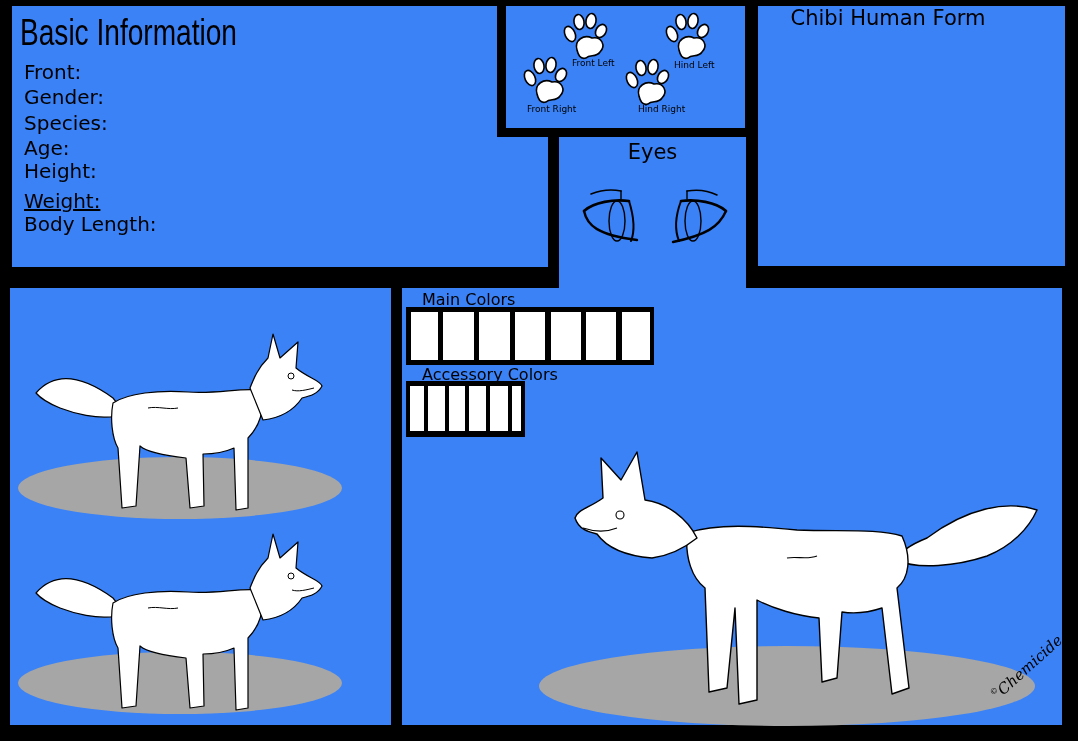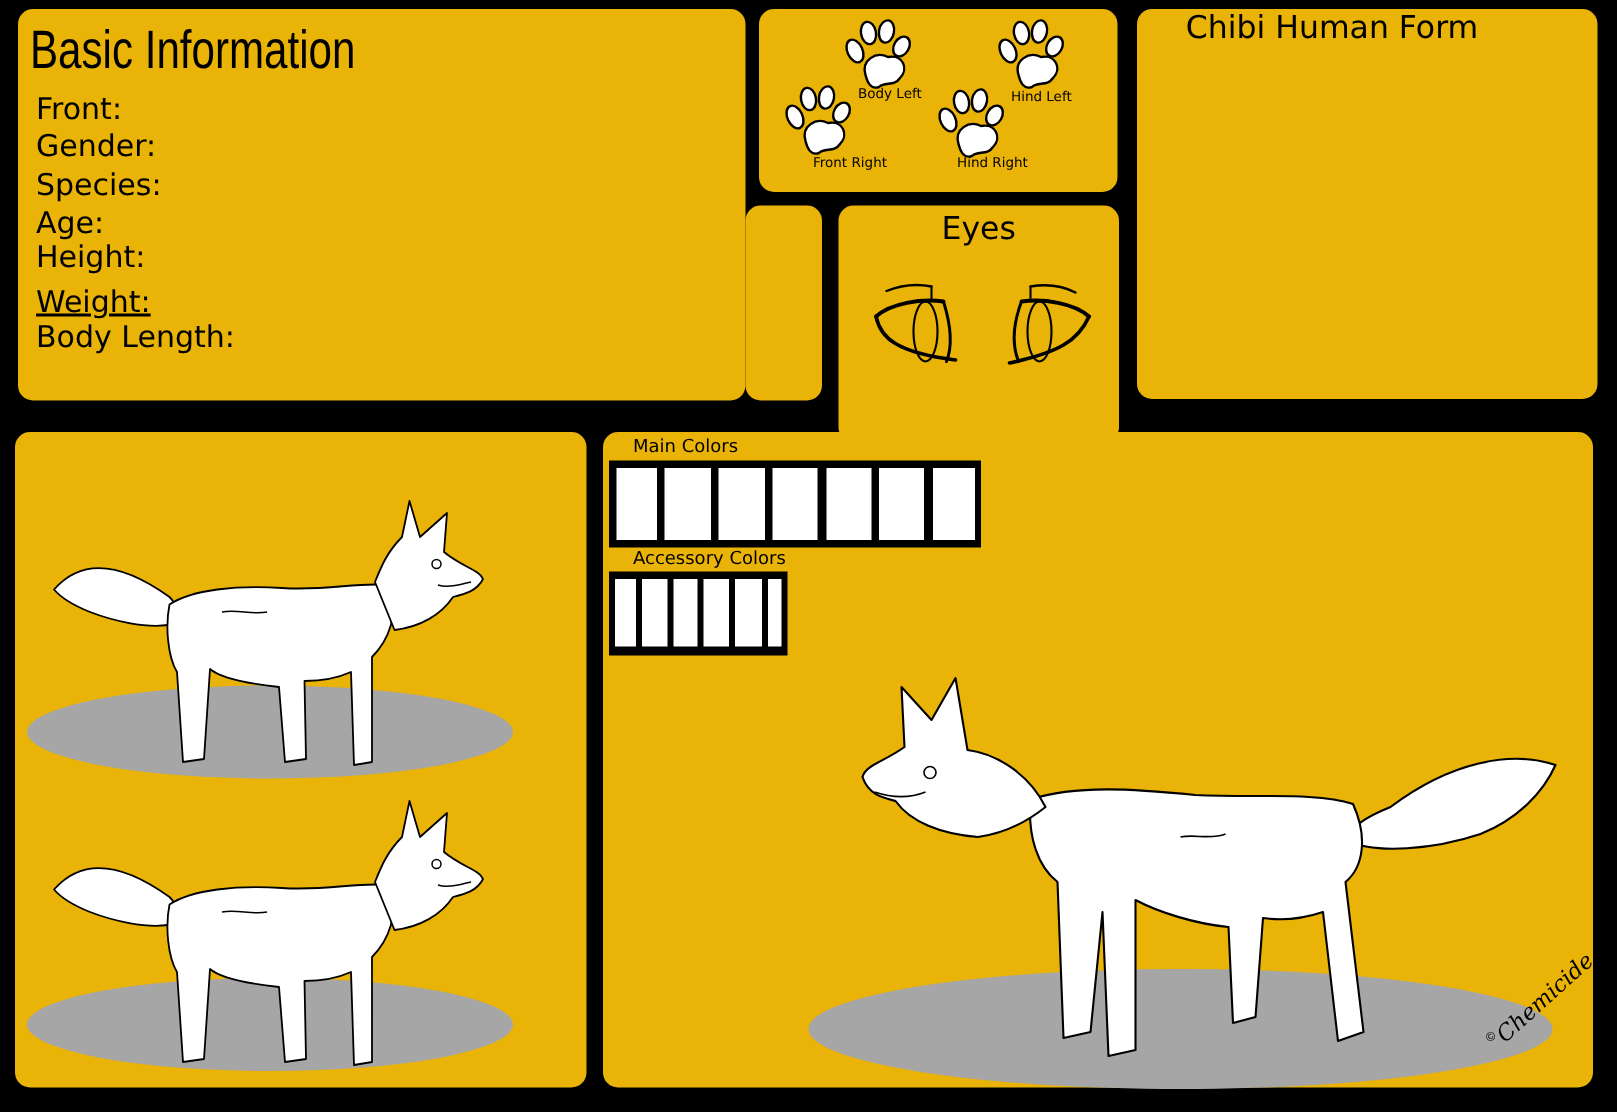--- a/index.html
+++ b/index.html
@@ -1,24 +1,24 @@
 <!DOCTYPE html>
 <html><head>
 <meta charset="utf-8">
 <style>
   html, body { margin:0; padding:0; }
   body { width:1078px; height:741px; background:#000; position:relative; overflow:hidden;
          font-family:"DejaVu Sans", sans-serif; color:#000; }
-  .panel { position:absolute; background:#eab308;border-radius:10px; }
+  .panel { position:absolute; background:#3b82f6; }
   .title-cond { font-family:"Liberation Sans Narrow","Liberation Sans", sans-serif; transform:scaleX(0.78); transform-origin:left top; white-space:nowrap; }
   .field { font-size:20px; line-height:25.3px; position:absolute; white-space:nowrap; }
   .panel-title { position:absolute; font-size:21px; white-space:nowrap; text-align:center; }
   .paw-label { position:absolute; font-size:9px; white-space:nowrap; }
   .swatch { background:#fff; position:absolute; }
-  .small-label { position:absolute; font-size:12px; white-space:nowrap; }
+  .small-label { position:absolute; font-size:16px; white-space:nowrap; }
   svg { position:absolute; overflow:visible; }
 </style>
 </head>
 <body>
 
 <div class="panel" style="left:12px;top:6px;width:485px;height:261px;"></div>
 <div class="panel" style="left:497px;top:137px;width:51px;height:130px;"></div>
 
 <div class="title-cond" style="position:absolute;left:20px;top:11px;font-size:36px;line-height:44px;">Basic Information</div>
 
@@ -35,21 +35,21 @@
 <div class="panel" style="left:506px;top:6px;width:239px;height:122px;">
   <svg style="left:56px;top:8px;" width="50" height="48" viewBox="0 0 50 48">
     <g fill="#fff" stroke="#000" stroke-width="1.6">
       <ellipse cx="8" cy="20" rx="5" ry="8" transform="rotate(-25 8 20)"></ellipse>
       <ellipse cx="17" cy="8" rx="5" ry="7.5" transform="rotate(-10 17 8)"></ellipse>
       <ellipse cx="29" cy="7" rx="5" ry="7.5" transform="rotate(10 29 7)"></ellipse>
       <ellipse cx="39" cy="17" rx="5" ry="7" transform="rotate(30 39 17)"></ellipse>
       <path d="M15 36 C12 26 22 20 30 24 C40 22 44 32 38 38 C34 44 28 40 24 44 C18 46 16 40 15 36 Z"></path>
     </g>
   </svg>
-  <span class="paw-label" style="left:66px;top:52px;">Body Left</span>
+  <span class="paw-label" style="left:66px;top:52px;">Front Left</span>
 
   <svg style="left:158px;top:8px;" width="50" height="48" viewBox="0 0 50 48">
     <g fill="#fff" stroke="#000" stroke-width="1.6">
       <ellipse cx="8" cy="20" rx="5" ry="8" transform="rotate(-25 8 20)"></ellipse>
       <ellipse cx="17" cy="8" rx="5" ry="7.5" transform="rotate(-10 17 8)"></ellipse>
       <ellipse cx="29" cy="7" rx="5" ry="7.5" transform="rotate(10 29 7)"></ellipse>
       <ellipse cx="39" cy="17" rx="5" ry="7" transform="rotate(30 39 17)"></ellipse>
       <path d="M15 36 C12 26 22 20 30 24 C40 22 44 32 38 38 C34 44 28 40 24 44 C18 46 16 40 15 36 Z"></path>
     </g>
   </svg>
@@ -57,21 +57,21 @@
 
   <svg style="left:16px;top:52px;" width="50" height="48" viewBox="0 0 50 48">
     <g fill="#fff" stroke="#000" stroke-width="1.6">
       <ellipse cx="8" cy="20" rx="5" ry="8" transform="rotate(-25 8 20)"></ellipse>
       <ellipse cx="17" cy="8" rx="5" ry="7.5" transform="rotate(-10 17 8)"></ellipse>
       <ellipse cx="29" cy="7" rx="5" ry="7.5" transform="rotate(10 29 7)"></ellipse>
       <ellipse cx="39" cy="17" rx="5" ry="7" transform="rotate(30 39 17)"></ellipse>
       <path d="M15 36 C12 26 22 20 30 24 C40 22 44 32 38 38 C34 44 28 40 24 44 C18 46 16 40 15 36 Z"></path>
     </g>
   </svg>
-  <span class="paw-label" style="left:21px;top:98px;margin-left:15px;">Front Right</span>
+  <span class="paw-label" style="left:21px;top:98px;">Front Right</span>
 
   <svg style="left:118px;top:54px;" width="50" height="48" viewBox="0 0 50 48">
     <g fill="#fff" stroke="#000" stroke-width="1.6">
       <ellipse cx="8" cy="20" rx="5" ry="8" transform="rotate(-25 8 20)"></ellipse>
       <ellipse cx="17" cy="8" rx="5" ry="7.5" transform="rotate(-10 17 8)"></ellipse>
       <ellipse cx="29" cy="7" rx="5" ry="7.5" transform="rotate(10 29 7)"></ellipse>
       <ellipse cx="39" cy="17" rx="5" ry="7" transform="rotate(30 39 17)"></ellipse>
       <path d="M15 36 C12 26 22 20 30 24 C40 22 44 32 38 38 C34 44 28 40 24 44 C18 46 16 40 15 36 Z"></path>
     </g>
   </svg>

